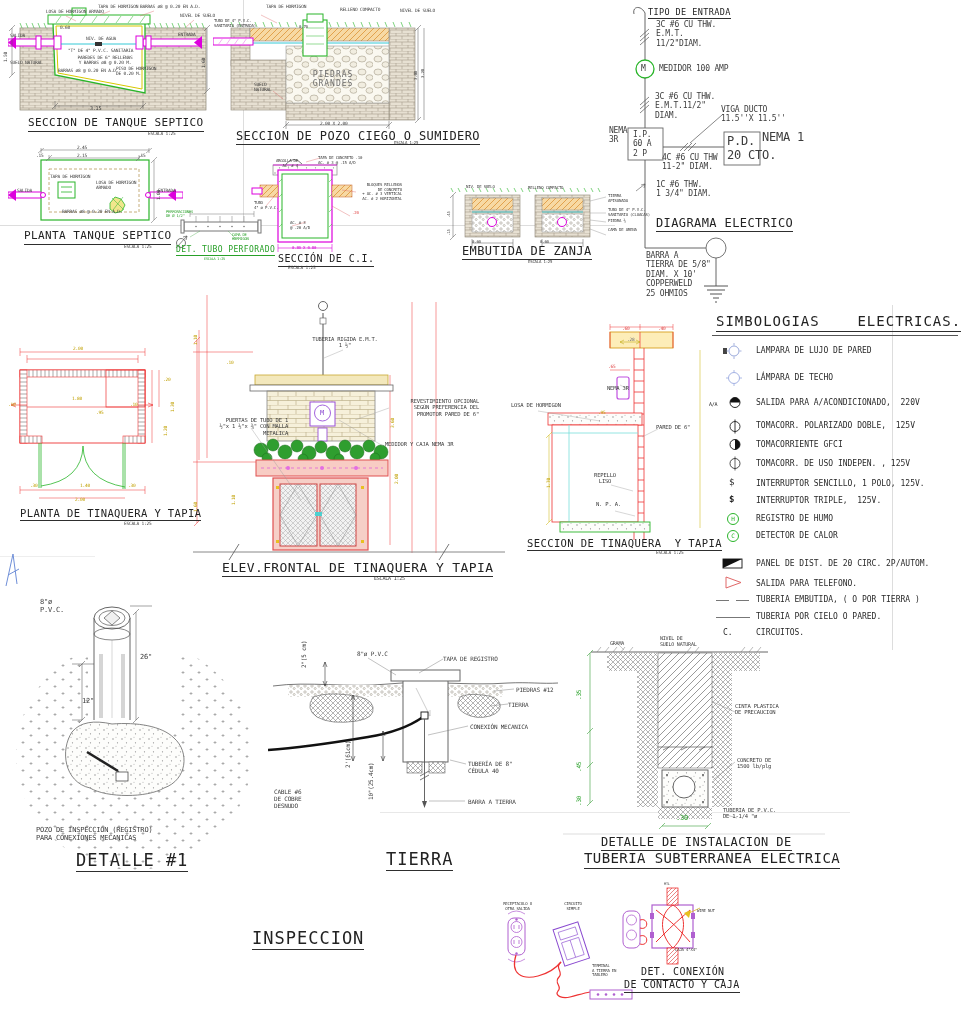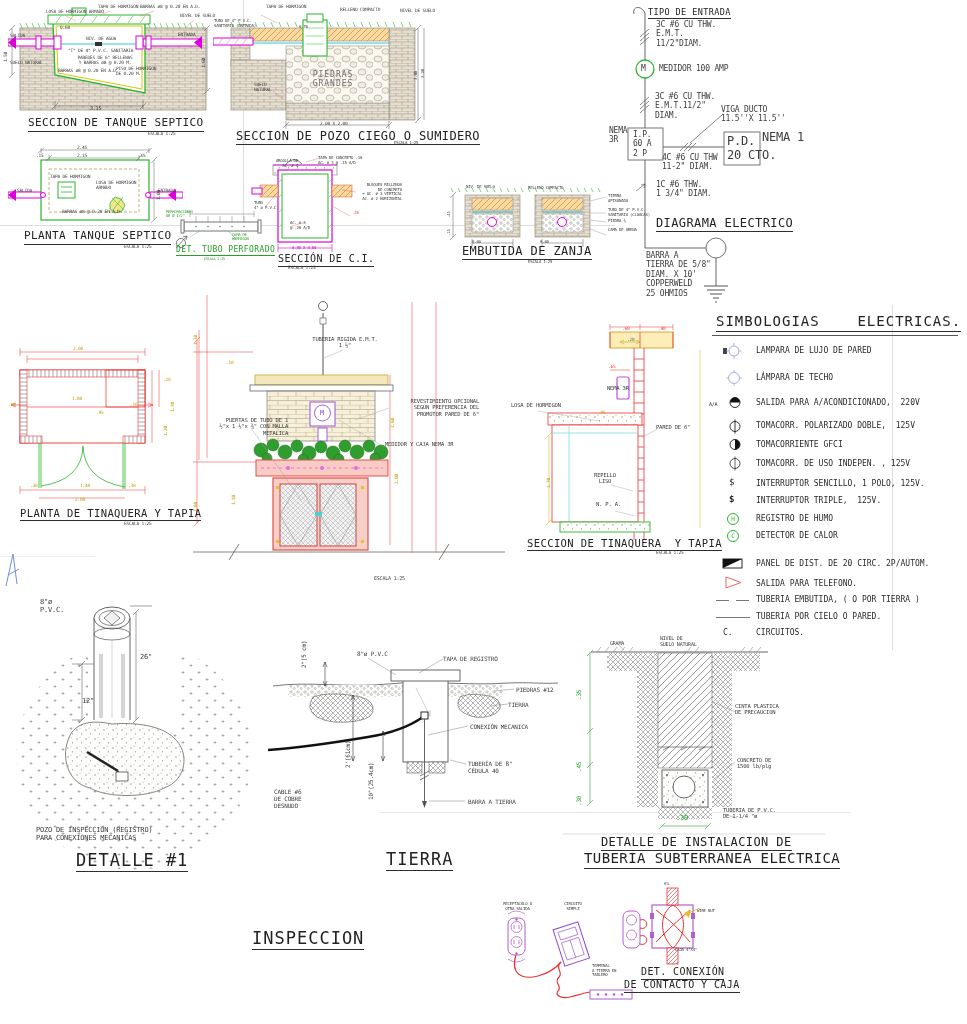--- a/index.html
+++ b/index.html
@@ -500,20 +500,21 @@
 METALICA</div>
 <div class="lbl r" style="left:384px;top:398px;width:95px;font-size:5.5px">REVESTIMIENTO OPCIONAL
 SEGÚN PREFERENCIA DEL
 PROMOTOR PARED DE 6"</div>
 <div class="lbl" style="left:385px;top:441px;font-size:5.5px">MEDIDOR Y CAJA NEMA 3R</div>
 <div class="lbl pur" style="left:320px;top:409px;font-size:7px">M</div>
 <div class="lbl yel" style="left:226px;top:360px">.10</div>
 <div class="lbl yel rot" style="left:390px;top:428px">3.60</div>
 <div class="lbl yel rot" style="left:394px;top:484px">2.00</div>
 <div class="lbl yel rot" style="left:231px;top:505px">1.10</div>
+<div class="lbl t" style="left:222px;top:560px;font-size:13px">ELEV.FRONTAL DE TINAQUERA Y TAPIA</div>
 <div class="lbl" style="left:374px;top:576px;font-size:5px">ESCALA 1:25</div>
 
 <svg class="art" style="left:503px;top:315px" width="205" height="245" viewBox="0 0 205 245">
 <path d="M107,12h63M107,9v6M137,9v6M170,9v6" stroke="#e33" stroke-width="0.5" fill="none"></path>
 <rect x="107" y="17" width="63" height="16" fill="#fdedb8" stroke="#d8a020" stroke-width="0.9"></rect>
 <path d="M107,17v16M170,17v16M137,17v16" stroke="#e33" stroke-width="0.7"></path>
 <path d="M117,27h20M117,27l4,-2M117,27l4,2M137,27l-4,-2M137,27l-4,2" stroke="#bba000" stroke-width="0.5" fill="none"></path>
 <path d="M107,55h20" stroke="#e33" stroke-width="0.5"></path>
 <path d="M131,33v192M141,33v192M131,44h10M131,55h10M131,66h10M131,77h10M131,88h10M131,99h10M131,110h10M131,121h10M131,132h10M131,143h10M131,154h10M131,165h10M131,176h10M131,187h10M131,198h10M131,209h10" stroke="#e33" stroke-width="0.8" fill="none"></path>
 <rect x="114" y="62" width="12" height="22" rx="2" fill="#fff" stroke="#c050e0" stroke-width="1.2"></rect>

